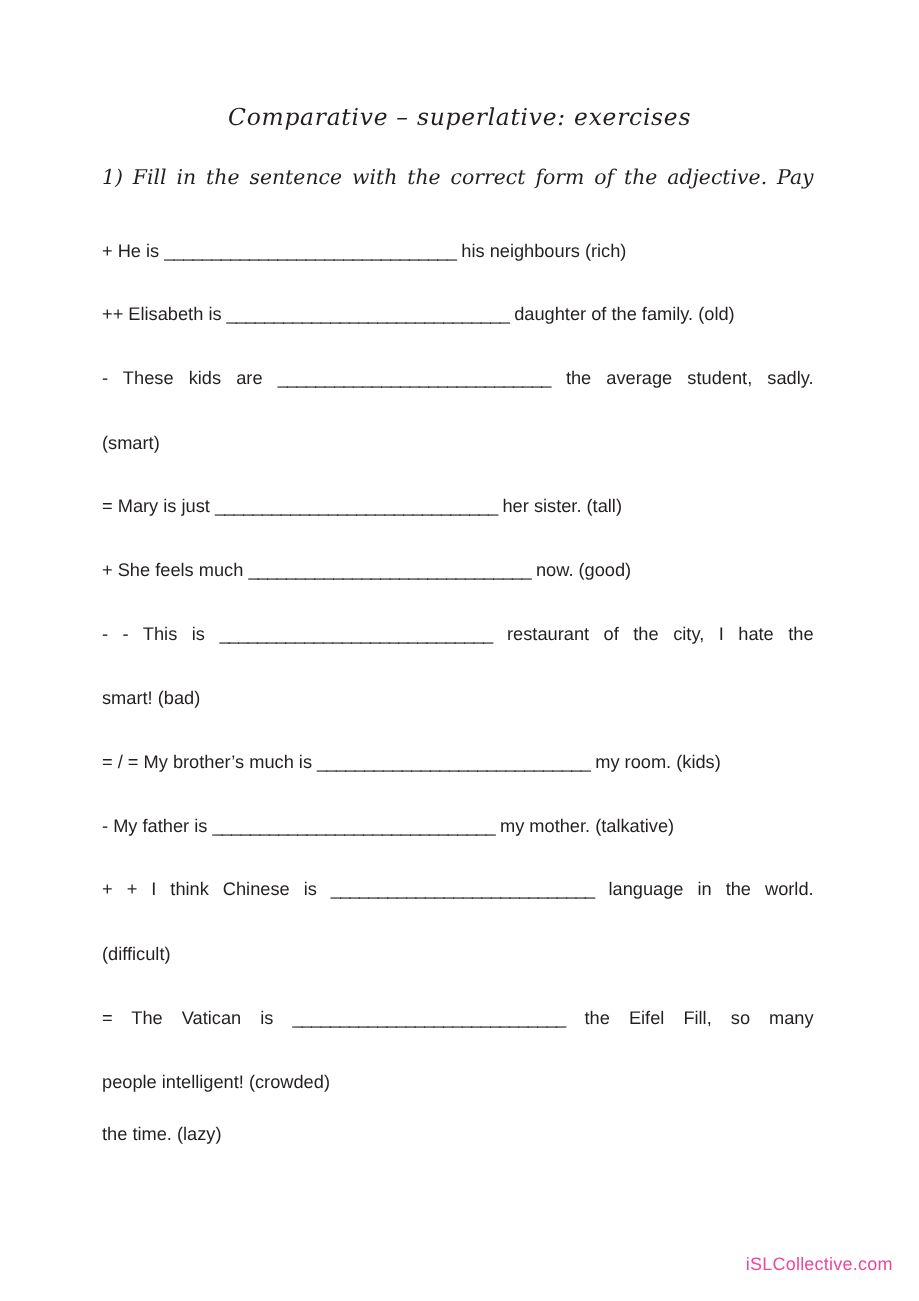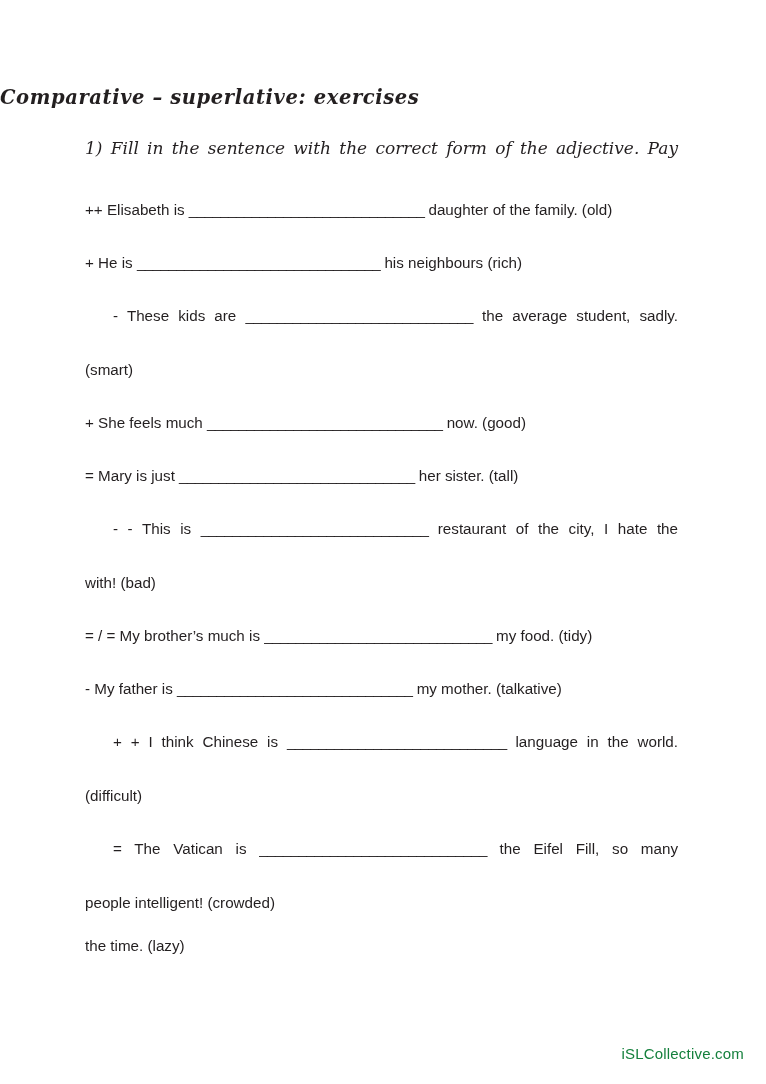--- a/index.html
+++ b/index.html
@@ -21,27 +21,27 @@
     inset: 0;
     padding: 0;
   }
 
   
   .worksheet-title {
     position: absolute;
     left: 0;
     right: 0;
     top: 86px;
-    text-align: left;
+    text-align: center;
     font-family: "DejaVu Serif", serif;
     font-style: italic;
     font-size: 19.5px;
     letter-spacing: 0.6px;
     color: #231f20;
-    font-weight: 700;
+    font-weight: 400;
   }
 
   
   .instruction {
     position: absolute;
     left: 85px;
     width: 593px;
     top: 132px;
     font-family: "DejaVu Serif", serif;
     font-style: italic;
@@ -81,77 +81,76 @@
     margin-bottom: 16px;
   }
   .exercise-item .line {
     display: block;
     line-height: 27px;
     white-space: nowrap;
   }
   .exercise-item .line.justify {
     text-align: justify;
     white-space: normal;
-    margin-left: 28px;
   }
   .exercise-item .line.justify::after {
     content: "";
     display: inline-block;
     width: 100%;
   }
 
   .blank {
     letter-spacing: -0.6px;
     word-spacing: 0;
   }
 
   
   .watermark {
     position: absolute;
     right: 22px;
     bottom: 22px;
     font-size: 15px;
-    color: #15803d;
+    color: #ec4899;
     letter-spacing: 0.2px;
   }
 </style>
 </head>
 <body>
 
 <div class="page">
 
   <div class="worksheet-title">Comparative – superlative: exercises</div>
 
   <div class="instruction">
     <span class="ln-justify">1) Fill in the sentence with the correct form of the adjective. Pay</span>
   </div>
 
   <div class="exercise-list">
       <div class="exercise-item">
-        <span class="line"><span>++ Elisabeth is </span><span class="blank">______________________________</span><span> daughter of the family. (old)</span></span>
+        <span class="line"><span>+ He is </span><span class="blank">_______________________________</span><span> his neighbours (rich)</span></span>
       </div>
       <div class="exercise-item">
-        <span class="line"><span>+ He is </span><span class="blank">_______________________________</span><span> his neighbours (rich)</span></span>
+        <span class="line"><span>++ Elisabeth is </span><span class="blank">______________________________</span><span> daughter of the family. (old)</span></span>
       </div>
       <div class="exercise-item">
         <span class="line justify"><span>- These kids are </span><span class="blank">_____________________________</span><span> the average student, sadly.</span></span>
         <span class="line">(smart)</span>
       </div>
       <div class="exercise-item">
+        <span class="line"><span>= Mary is just </span><span class="blank">______________________________</span><span> her sister. (tall)</span></span>
+      </div>
+      <div class="exercise-item">
         <span class="line"><span>+ She feels much </span><span class="blank">______________________________</span><span> now. (good)</span></span>
       </div>
       <div class="exercise-item">
-        <span class="line"><span>= Mary is just </span><span class="blank">______________________________</span><span> her sister. (tall)</span></span>
+        <span class="line justify"><span>- - This is </span><span class="blank">_____________________________</span><span> restaurant of the city, I hate the</span></span>
+        <span class="line">smart! (bad)</span>
       </div>
       <div class="exercise-item">
-        <span class="line justify"><span>- - This is </span><span class="blank">_____________________________</span><span> restaurant of the city, I hate the</span></span>
-        <span class="line">with! (bad)</span>
-      </div>
-      <div class="exercise-item">
-        <span class="line"><span>= / = My brother’s much is </span><span class="blank">_____________________________</span><span> my food. (tidy)</span></span>
+        <span class="line"><span>= / = My brother’s much is </span><span class="blank">_____________________________</span><span> my room. (kids)</span></span>
       </div>
       <div class="exercise-item">
         <span class="line"><span>- My father is </span><span class="blank">______________________________</span><span> my mother. (talkative)</span></span>
       </div>
       <div class="exercise-item">
         <span class="line justify"><span>+ + I think Chinese is </span><span class="blank">____________________________</span><span> language in the world.</span></span>
         <span class="line">(difficult)</span>
       </div>
       <div class="exercise-item tight">
         <span class="line justify"><span>= The Vatican is </span><span class="blank">_____________________________</span><span> the Eifel Fill, so many</span></span>

